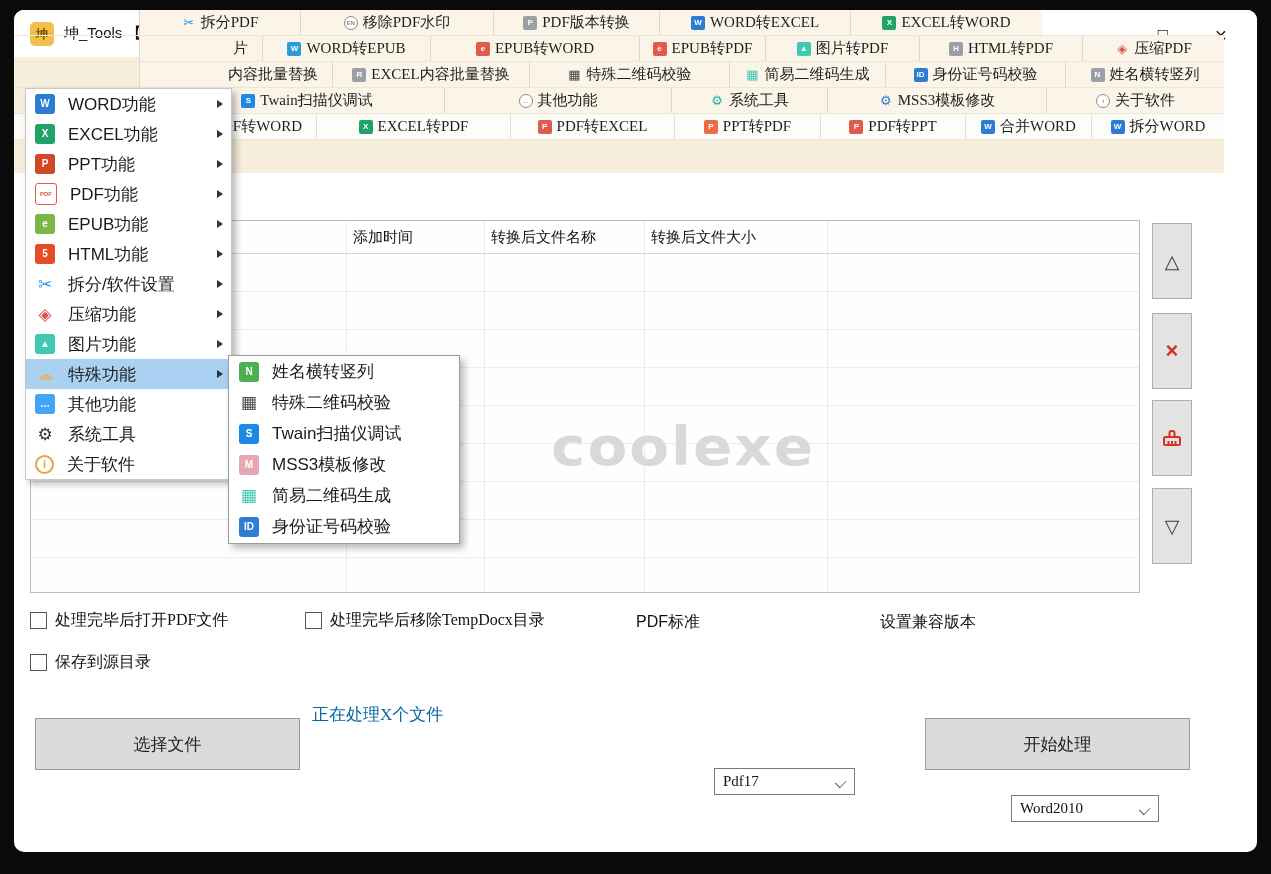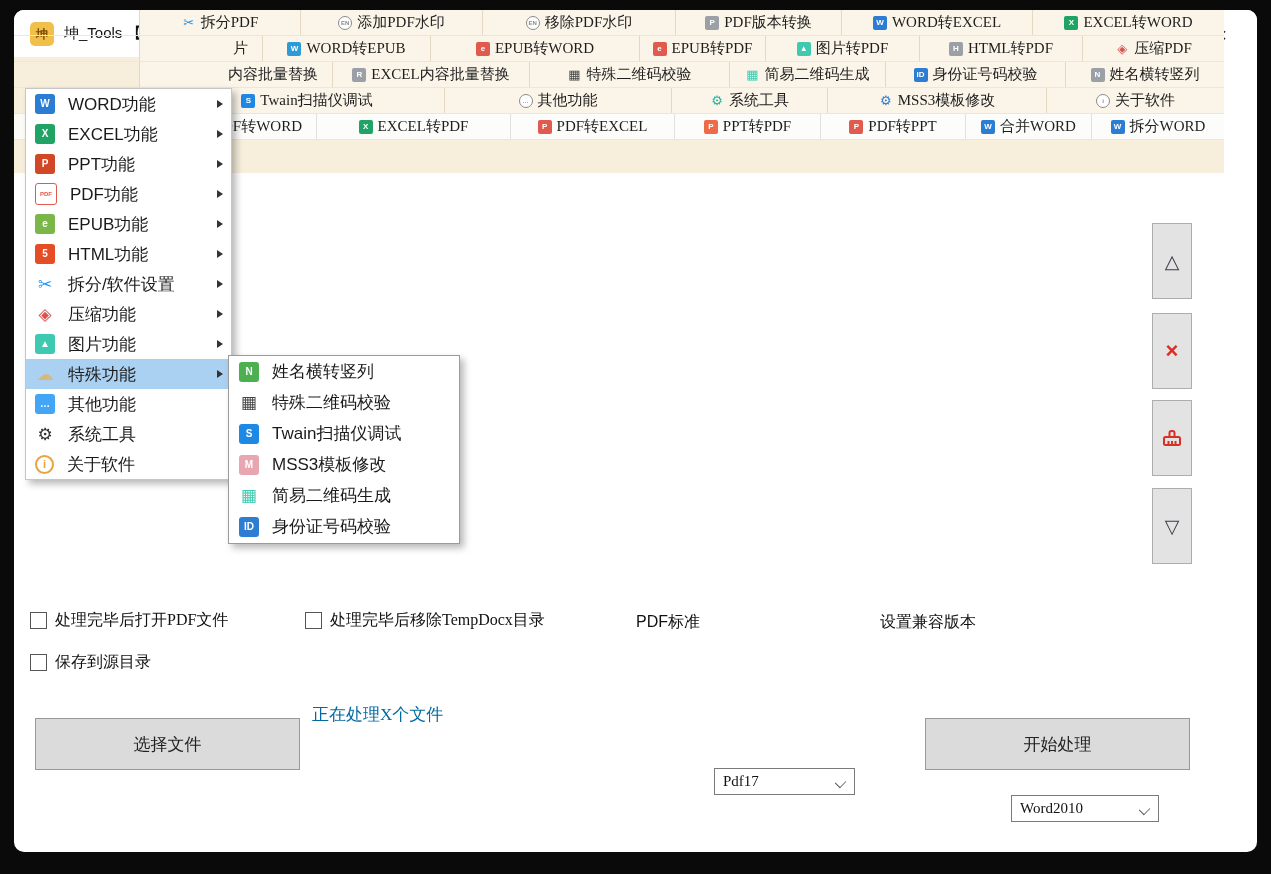--- a/index.html
+++ b/index.html
@@ -102,24 +102,20 @@
     </div>
   </div>
 
   <div id="toolbar">
       <div class="tbrow" style="top: 0px;">
         <div class="tspacer" style="width: 125px;"></div>
         <div class="tbtn" style="width: 161px;">
           <span class="ic glyph" style="color: rgb(33, 150, 243);">✂</span>
           <span>拆分PDF</span>
         </div>
-        <div class="tbtn" style="width: 182px;">
-          <span class="ic ring" style="color: rgb(138, 138, 138); border-color: rgb(138, 138, 138);">EN</span>
-          <span>添加PDF水印</span>
-        </div>
         <div class="tbtn" style="width: 193px;">
           <span class="ic ring" style="color: rgb(138, 138, 138); border-color: rgb(138, 138, 138);">EN</span>
           <span>移除PDF水印</span>
         </div>
         <div class="tbtn" style="width: 166px;">
           <span class="ic" style="background: rgb(154, 160, 166);">P</span>
           <span>PDF版本转换</span>
         </div>
         <div class="tbtn" style="width: 191px;">
           <span class="ic" style="background: rgb(43, 124, 211);">W</span>
@@ -234,20 +230,32 @@
           <span class="ic" style="background: rgb(43, 124, 211);">W</span>
           <span>合并WORD</span>
         </div>
         <div class="tbtn" style="width: 133px;">
           <span class="ic" style="background: rgb(43, 124, 211);">W</span>
           <span>拆分WORD</span>
         </div>
       </div>
     </div>
 
+  <div id="ftable" class="abs">
+    <div class="vline" style="left:315px;"></div>
+    <div class="vline" style="left:453px;"></div>
+    <div class="vline" style="left:613px;"></div>
+    <div class="vline" style="left:796px;"></div>
+    <div class="tgrid"></div>
+    <div class="thead-line"></div>
+    <div class="hcell" style="left:322px;">添加时间</div>
+    <div class="hcell" style="left:460px;">转换后文件名称</div>
+    <div class="hcell" style="left:620px;">转换后文件大小</div>
+    <div id="watermark" style="color: rgb(217, 217, 217);">coolexe</div>
+  </div>
 
   <div id="sidecol">
       <div class="sidebtn abs" style="top: 213px;">
         <span>△</span>
       </div>
       <div class="sidebtn abs red" style="top: 303px;">
         <span>×</span>
       </div>
       <div class="sidebtn abs red" style="top: 390px;">
         <svg width="24" height="24" viewBox="0 0 24 24">

